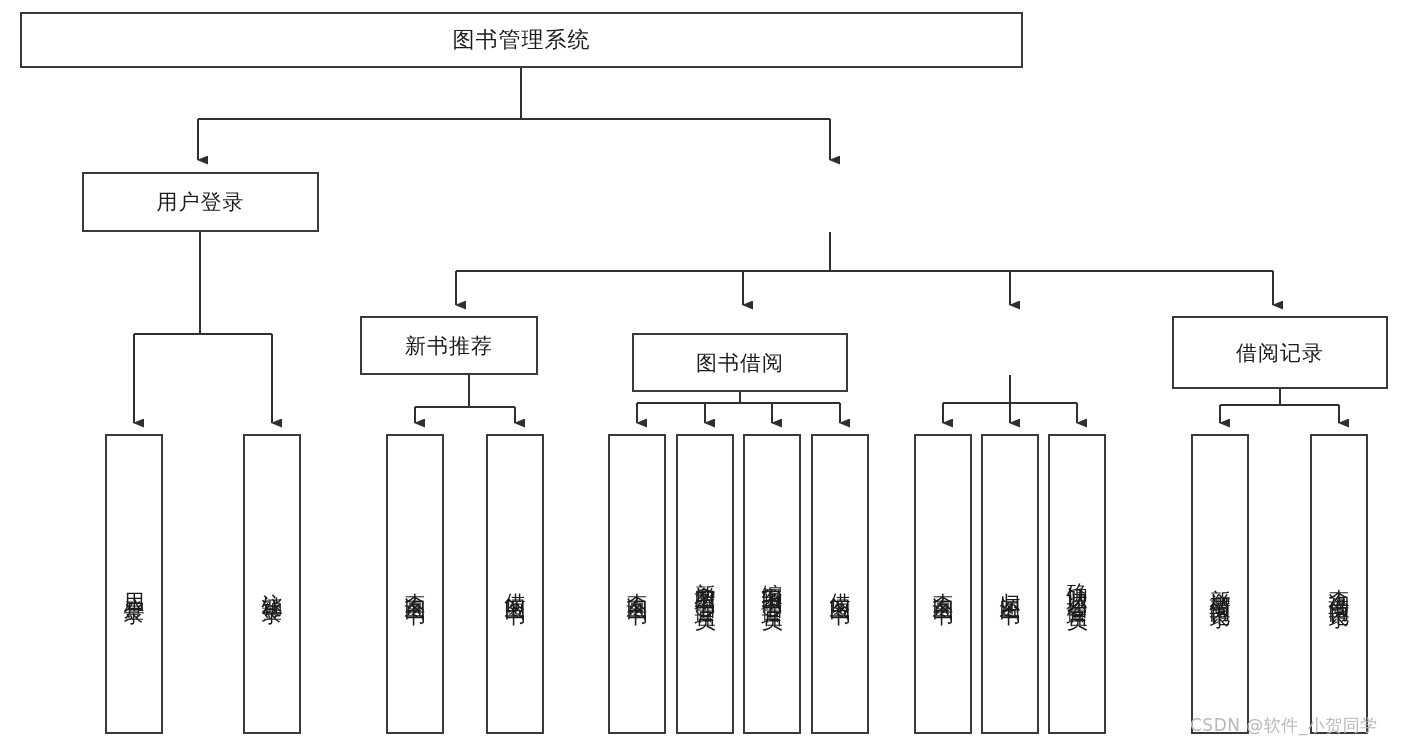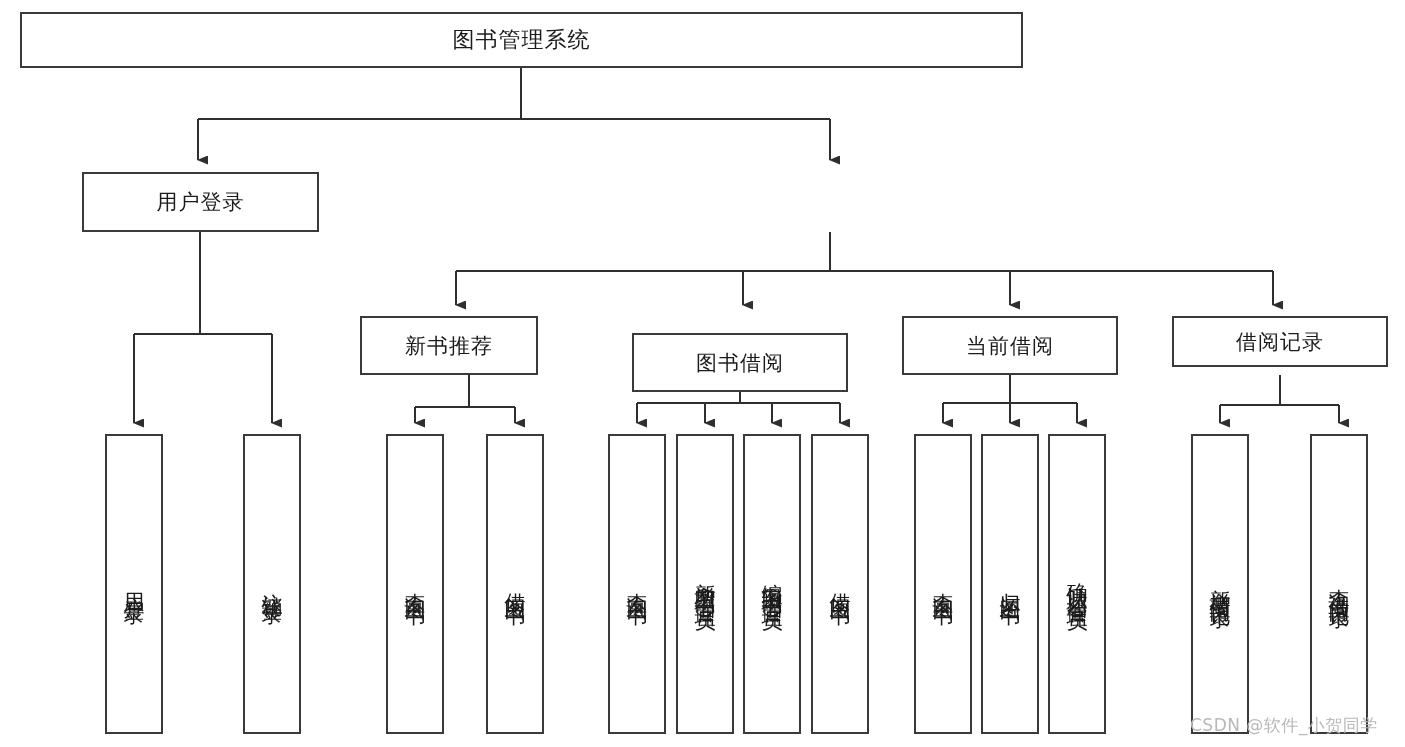--- a/index.html
+++ b/index.html
@@ -135,24 +135,21 @@
   <div class="node level1" style="left:82px;top:172px;width:237px;height:60px;">
     <span class="node-label">用户登录</span>
   </div>
 
   <div class="node level2" style="left:360px;top:316px;width:178px;height:59px;">
     <span class="node-label">新书推荐</span>
   </div>
   <div class="node level2" style="left:632px;top:333px;width:216px;height:59px;">
     <span class="node-label">图书借阅</span>
   </div>
-  <div class="node level2" style="left:902px;top:316px;width:216px;height:59px;">
-    <span class="node-label">当前借阅</span>
-  </div>
-  <div class="node level2" style="left:1172px;top:316px;width:216px;height:51px;">
+  <div class="node level2" style="left:1172px;top:316px;width:216px;height:73px;">
     <span class="node-label">借阅记录</span>
   </div>
 
   <div class="node leaf" style="left:105px;top:434px;width:58px;height:300px;">
     <span class="node-label">用户登录</span>
   </div>
   <div class="node leaf" style="left:243px;top:434px;width:58px;height:300px;">
     <span class="node-label">注销登录</span>
   </div>
   <div class="node leaf" style="left:386px;top:434px;width:58px;height:300px;">

